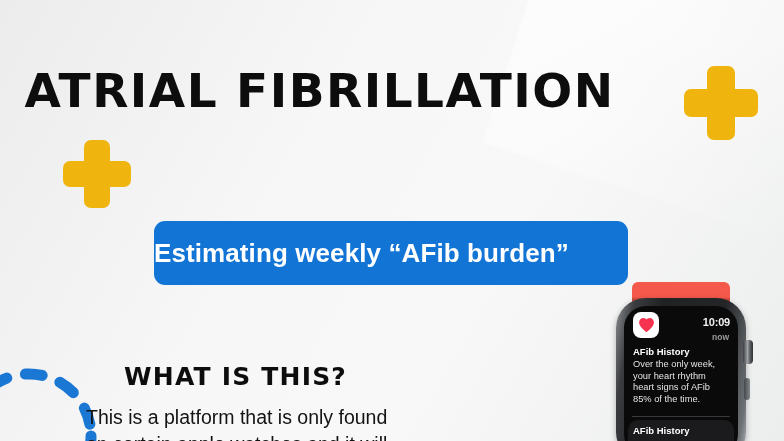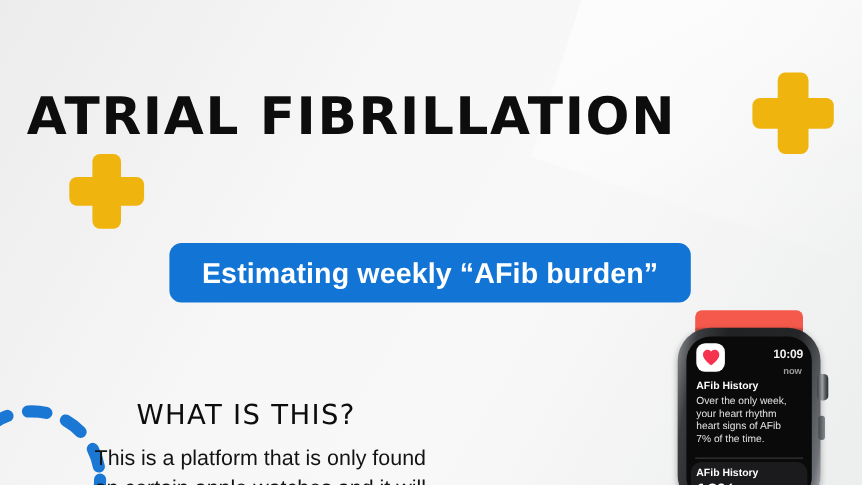--- a/index.html
+++ b/index.html
@@ -64,47 +64,46 @@
     left: 684px;
     top: 66px;
     width: 74px;
     height: 74px;
   }
 
   
   #headline {
     position: absolute;
     left: 0;
-    top: 76px;
+    top: 60px;
     width: 639px;
     text-align: center;
     color: #0d0d0d;
     font-family: "DejaVu Sans", sans-serif;
     font-weight: 700;
     font-size: 47px;
     line-height: 62px;
     letter-spacing: 1.5px;
   }
   #headline .line {
     display: block;
     white-space: nowrap;
   }
 
   
   #banner {
     position: absolute;
     left: 154px;
     top: 221px;
     width: 474px;
-    height: 54px;
+    height: 64px;
     background: #1275D6;
     border-radius: 11px;
     display: flex;
     align-items: center;
-    justify-content: center;
   }
   #banner-text {
     color: #ffffff;
     font-family: "Liberation Sans", sans-serif;
     font-weight: 700;
     font-size: 26px;
     letter-spacing: 0.1px;
     white-space: nowrap;
   }
 
@@ -117,21 +116,21 @@
     height: 150px;
   }
 
   
   #section-heading {
     position: absolute;
     left: 124px;
     top: 362px;
     color: #0d0d0d;
     font-family: "DejaVu Sans", sans-serif;
-    font-weight: 400;
+    font-weight: 700;
     font-size: 25px;
     letter-spacing: 1.2px;
     white-space: nowrap;
     text-align: right;
   }
   #section-body {
     position: absolute;
     left: 86px;
     top: 404px;
     width: 330px;
@@ -343,21 +342,21 @@
         </svg>
       </div>
       <div id="watch-time">10:09</div>
       <div id="watch-now">now</div>
 
       <div id="notif-title">AFib History</div>
       <div id="notif-body">
         <span class="ln">Over the only week,</span>
         <span class="ln">your heart rhythm</span>
         <span class="ln">heart signs of AFib</span>
-        <span class="ln">7% of the time.</span>
+        <span class="ln">85% of the time.</span>
       </div>
 
       <div id="card-divider"></div>
       <div id="card-panel"></div>
       <div id="card-title">AFib History</div>
       <div id="card-value">16%</div>
     </div>
   </div>
 
 </div>

